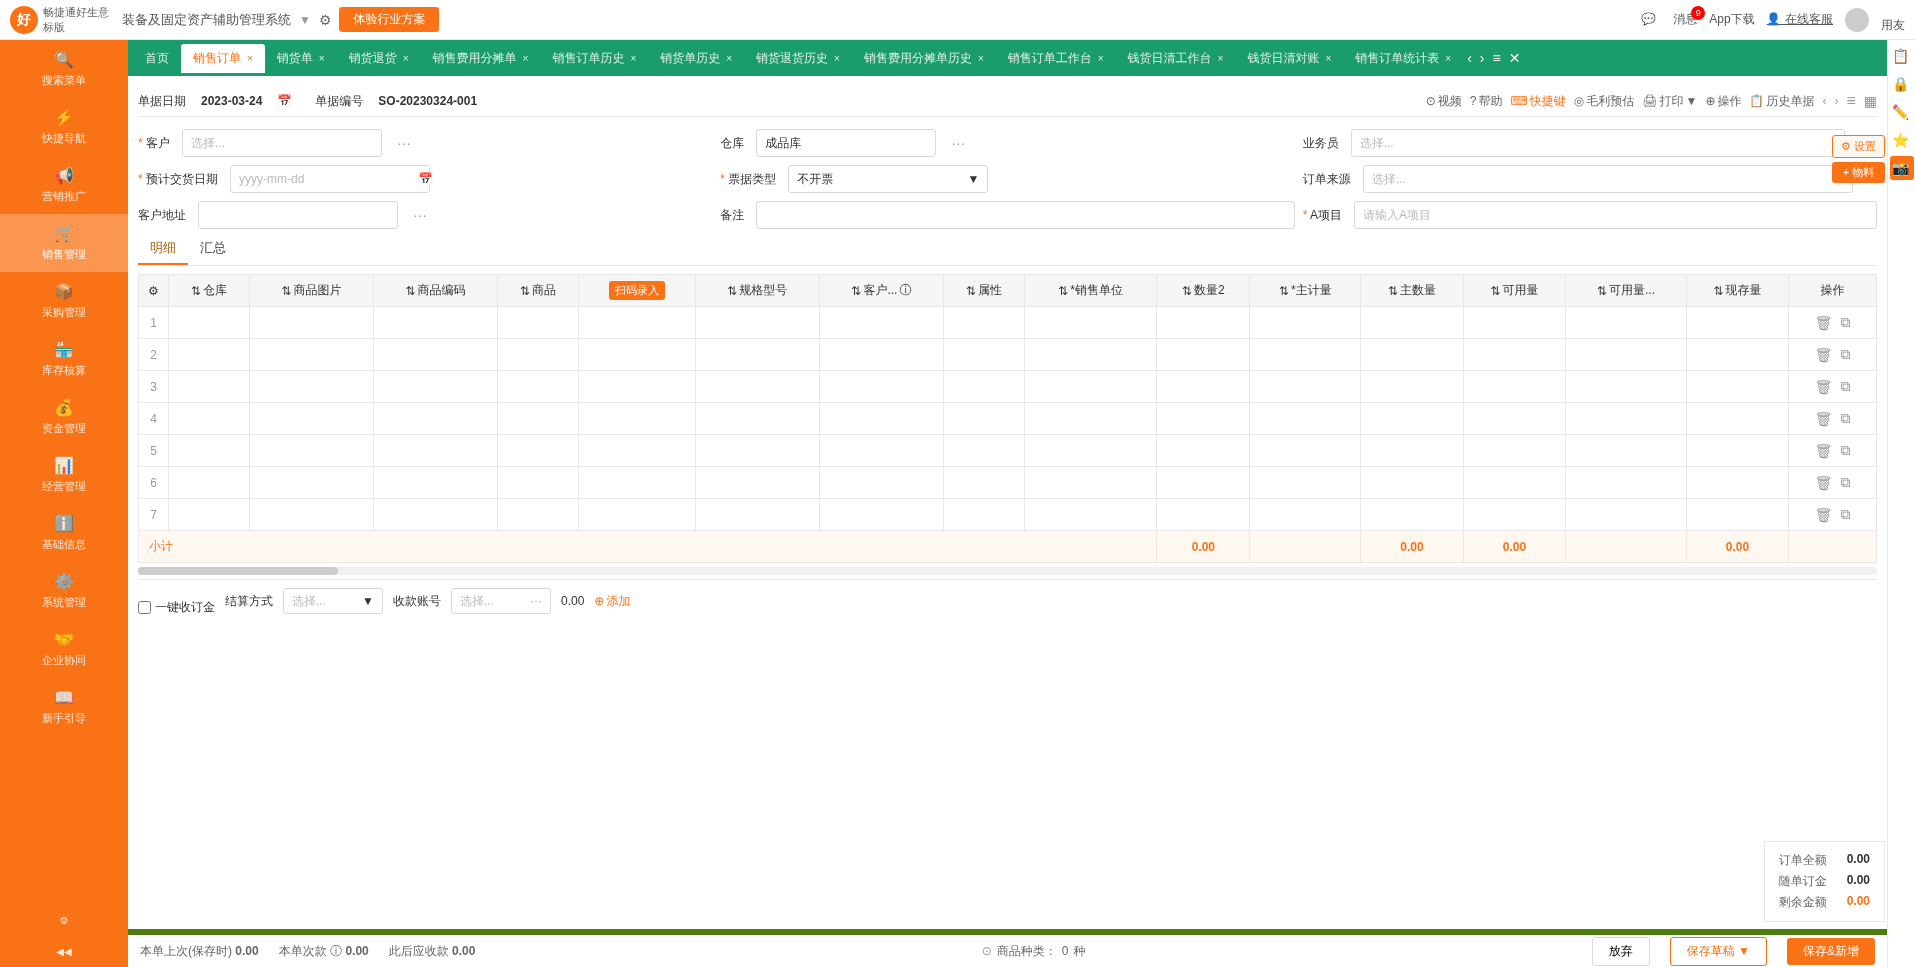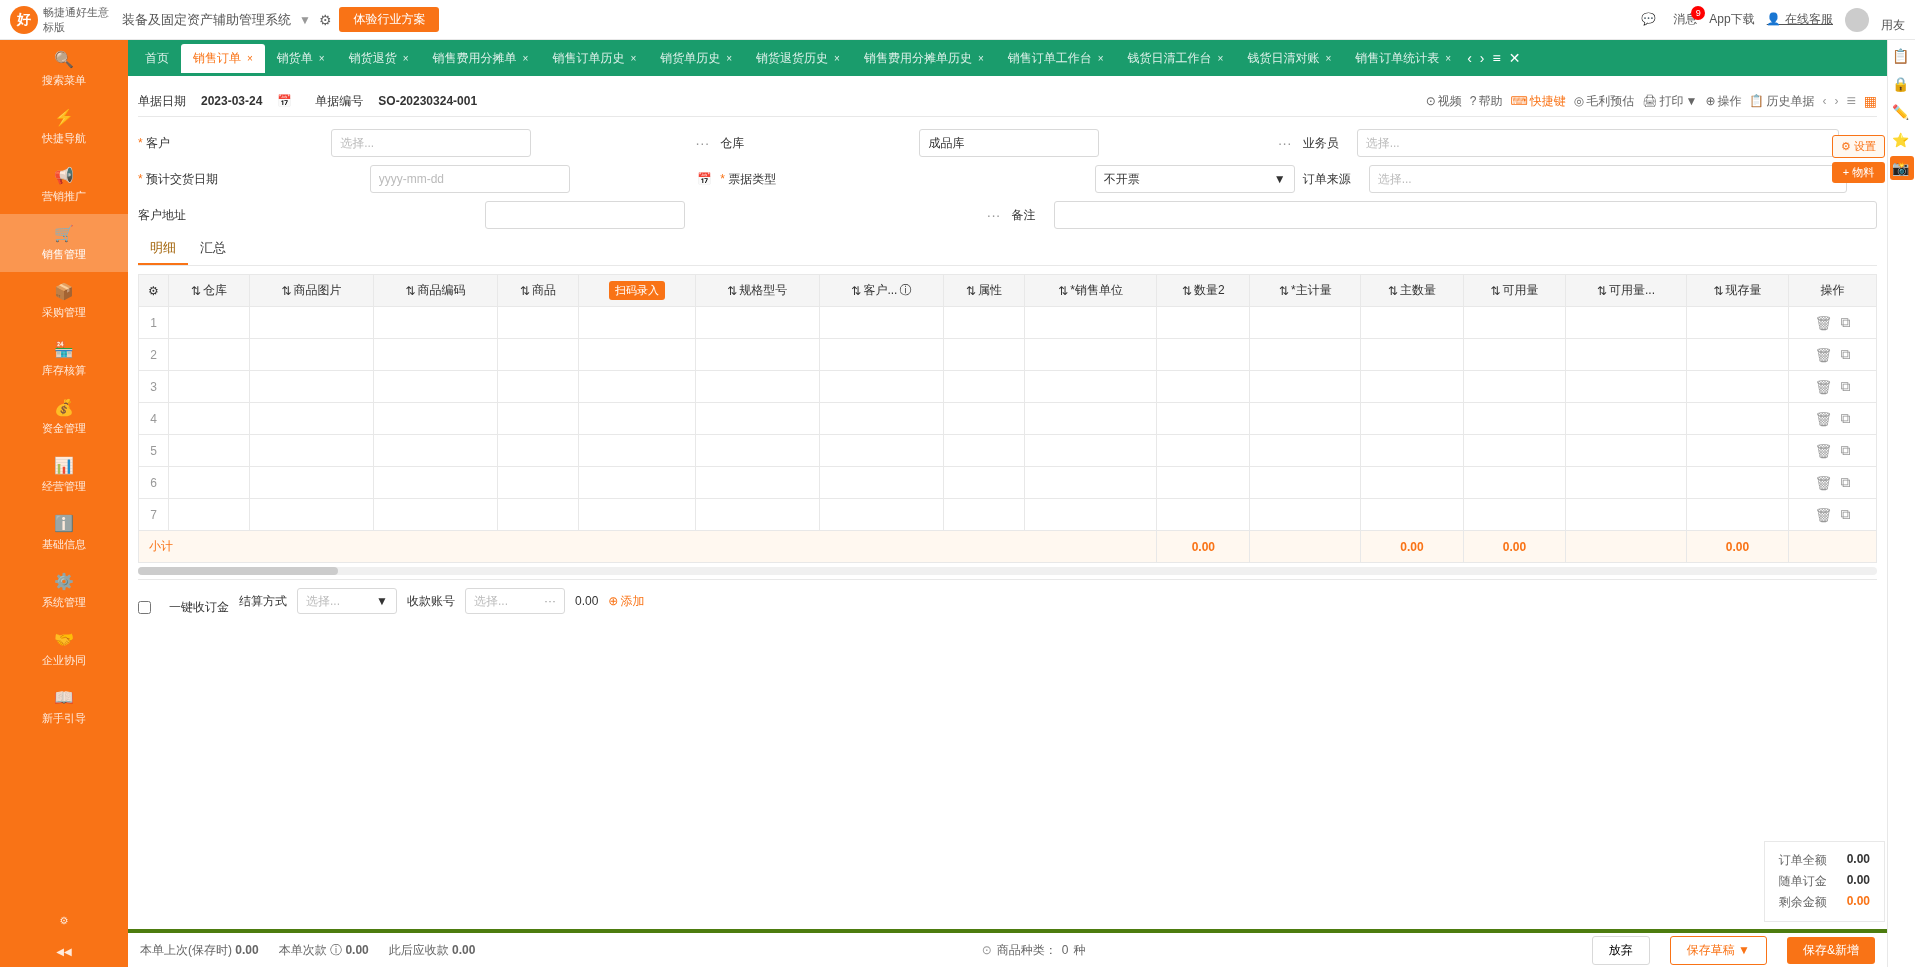--- a/index.html
+++ b/index.html
@@ -32,21 +32,21 @@
     
     .tab { padding: 6px 12px; color: rgba(255,255,255,0.85); cursor: pointer; font-size: 12px; white-space: nowrap; display: flex; align-items: center; gap: 4px; border-radius: 3px 3px 0 0; flex-shrink: 0; }
     .tab.active { background: #fff; color: #f97316; }
     .tab-close { font-size: 10px; color: inherit; margin-left: 2px; }
     .tab-nav-btn { color: white; background: none; border: none; cursor: pointer; padding: 4px; font-size: 14px; }
 
     
     .form-header { display: flex; align-items: center; gap: 15px; padding: 6px 0; border-bottom: 1px solid #e8e8e8; margin-bottom: 8px; }
     .form-header-actions { margin-left: auto; display: flex; align-items: center; gap: 8px; }
     .form-row { display: flex; align-items: center; gap: 8px; padding: 4px 0; flex-wrap: wrap; }
-    .form-field { display: flex; align-items: center; gap: 18px; flex: 1; min-width: 200px; justify-content: space-between; }
+    .form-field { display: flex; align-items: center; gap: 12px; flex: 1; min-width: 200px; }
     .form-label { color: #333; white-space: nowrap; font-size: 12px; }
     .form-label.required::before { content: '* '; color: #f97316; }
     .form-input { border: 1px solid #d9d9d9; border-radius: 3px; padding: 4px 8px; font-size: 12px; height: 28px; flex: 1; color: #333; background: #fff; outline: none; }
     .form-input::placeholder { color: #bbb; }
     .dots-btn { color: #999; cursor: pointer; font-size: 14px; padding: 0 3px; }
 
     
     .content-tabs { display: flex; border-bottom: 1px solid #e8e8e8; margin-bottom: 8px; }
     .content-tab { padding: 6px 12px; cursor: pointer; font-size: 13px; border-bottom: 2px solid transparent; }
     .content-tab.active { color: #a16207; border-bottom-color: #f97316; }
@@ -55,22 +55,22 @@
     .data-table { width: 100%; border-collapse: collapse; font-size: 12px; }
     .data-table th { background: #f5f5f5; border: 1px solid #e8e8e8; padding: 6px 4px; text-align: center; white-space: nowrap; font-weight: normal; color: #333; }
     .data-table td { border: 1px solid #e8e8e8; padding: 4px; height: 32px; text-align: center; }
     .data-table .row-num { color: #999; text-align: center; width: 30px; }
     .scan-btn { background: #f97316; color: white; border: none; border-radius: 3px; padding: 2px 6px; font-size: 11px; cursor: pointer; }
     .subtotal-row { background: #fff8f0; font-weight: bold; }
     .subtotal-row td { color: #f97316; }
 
     
     .table-footer { padding: 6px 0; display: flex; align-items: center; gap: 10px; border-top: 1px solid #e8e8e8; margin-top: 4px; }
-    .checkbox-label { display: flex; align-items: center; gap: 18px; cursor: pointer; margin-top: 13px; }
-    .page-footer { height: 38px; background: #fff; border-top: 4px solid #4d7c0f; display: flex; align-items: center; padding: 0 12px; justify-content: space-between; flex-shrink: 0; }
+    .checkbox-label { display: flex; align-items: center; gap: 4px; cursor: pointer; margin-top: 13px; }
+    .page-footer { height: 38px; background: #fff; border-top: 6px solid #4d7c0f; display: flex; align-items: center; padding: 0 12px; justify-content: space-between; flex-shrink: 0; }
     .footer-info { display: flex; gap: 20px; font-size: 12px; color: #666; }
     .footer-actions { display: flex; align-items: center; gap: 20px; }
     .btn-discard { border: 1px solid #d9d9d9; background: #fff; padding: 5px 16px; border-radius: 3px; cursor: pointer; font-size: 12px; }
     .btn-save { border: 1px solid #f97316; background: #fff; color: #f97316; padding: 5px 16px; border-radius: 3px; cursor: pointer; font-size: 12px; }
     .btn-save-new { background: #f97316; color: white; padding: 5px 16px; border-radius: 3px; cursor: pointer; font-size: 12px; border: none; }
     .summary-row { display: flex; justify-content: space-between; gap: 20px; padding: 2px 0; }
     .summary-label { color: #666; }
     .summary-value { color: #333; font-weight: bold; }
     .summary-value.orange { color: #f97316; }
 
@@ -318,20 +318,24 @@
           <div class="form-row">
             <div class="form-field">
               <span class="form-label">客户地址</span>
               <input class="form-input" type="text" style="max-width: 200px;">
               <span class="dots-btn">···</span>
             </div>
             <div class="form-field">
               <span class="form-label">备注</span>
               <input class="form-input" type="text" style="flex: 2 1 0%;">
             </div>
+            <div class="form-field">
+              <span class="form-label required">A项目</span>
+              <input class="form-input" type="text" placeholder="请输入A项目" style="">
+            </div>
           </div>
 
 
           <div class="content-tabs">
             <div class="content-tab active">
               <span>明细</span>
             </div>
             <div class="content-tab">
               <span>汇总</span>
             </div>

